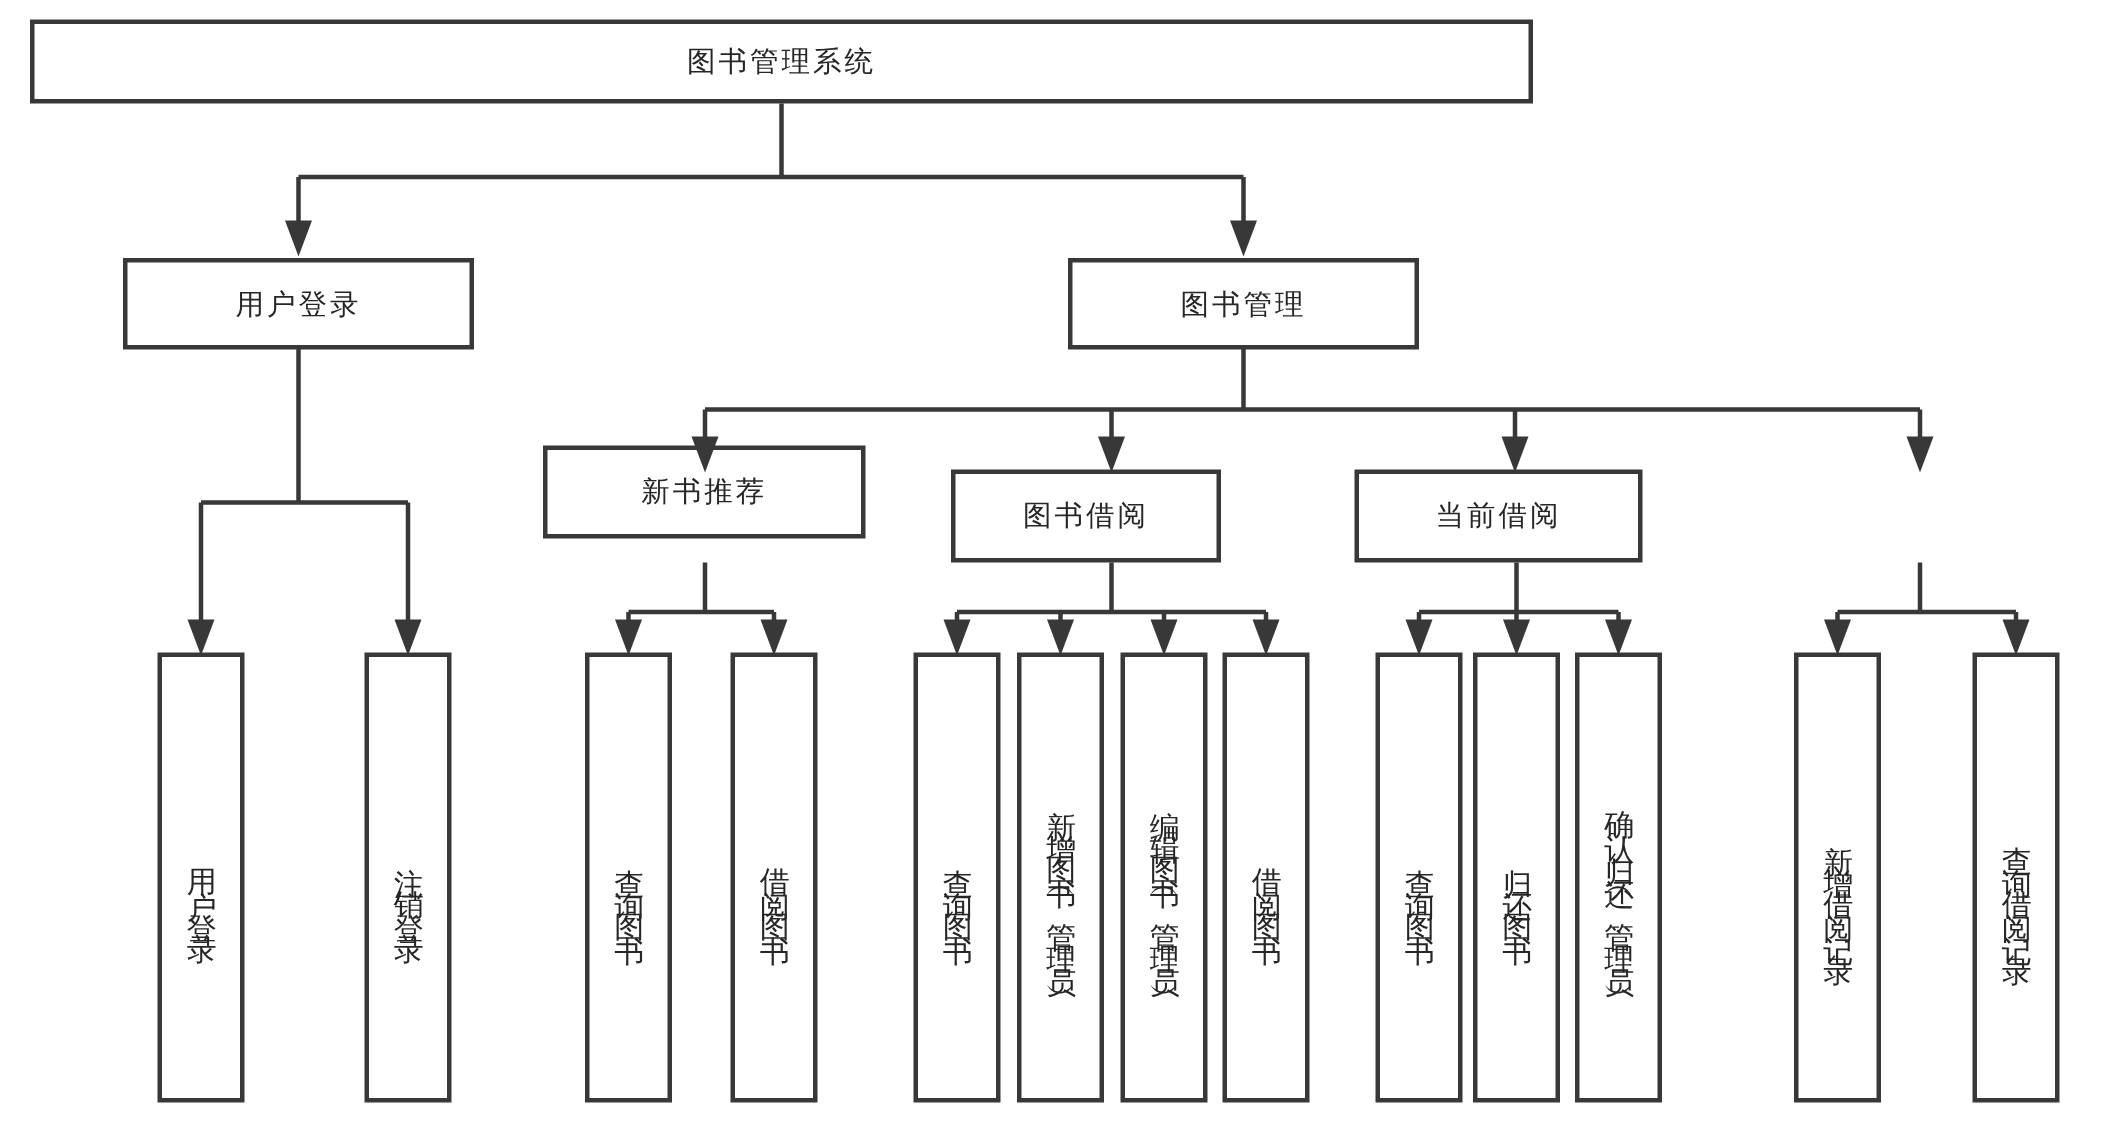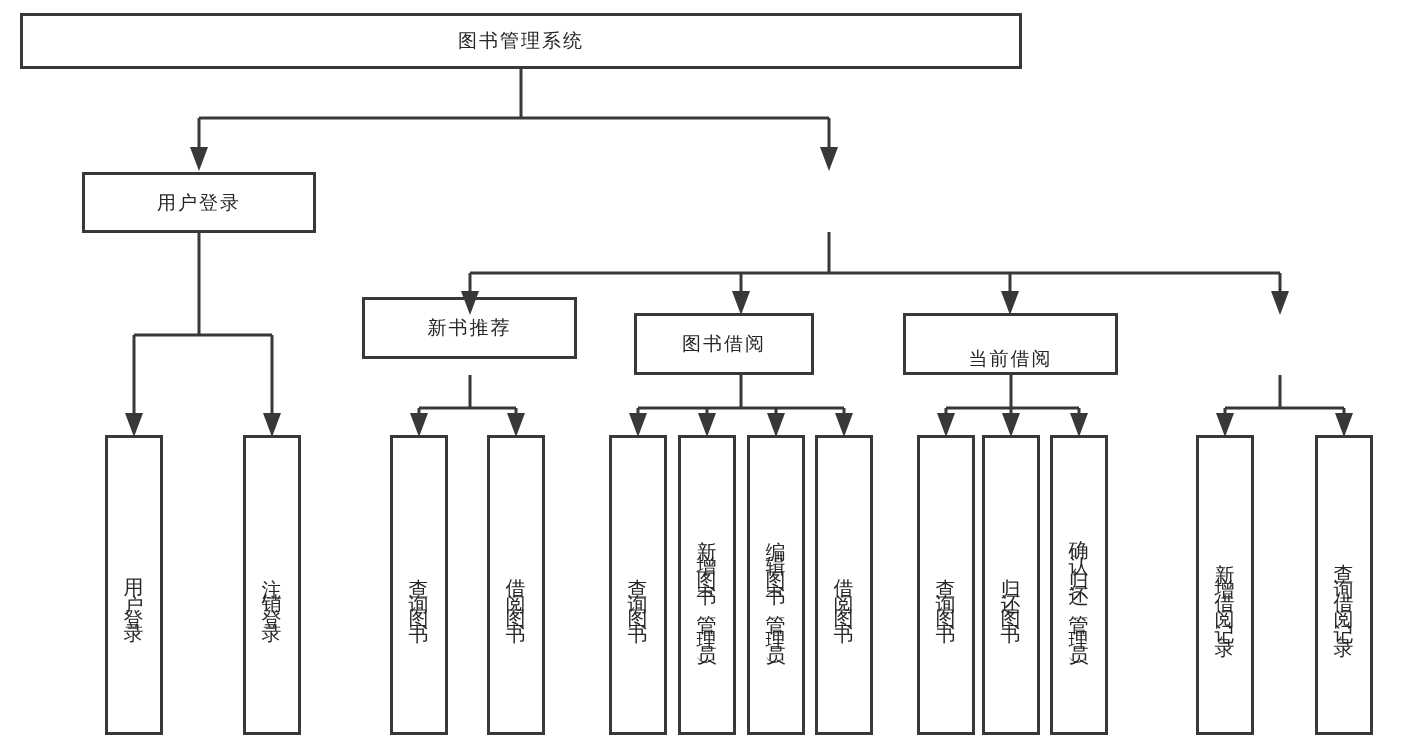--- a/index.html
+++ b/index.html
@@ -93,28 +93,31 @@
     </g>
   </svg>
 
   <div class="box" style="left:20px; top:13px; width:1002px; height:56px;align-items:center;">
     <span class="hlbl">图书管理系统</span>
   </div>
 
   <div class="box" style="left:82px; top:172px; width:234px; height:61px;">
     <span class="hlbl">用户登录</span>
   </div>
+  <div class="box" style="left:712px; top:172px; width:234px; height:61px;">
+    <span class="hlbl">图书管理</span>
+  </div>
 
   <div class="box" style="left:362px; top:297px; width:215px; height:62px;">
     <span class="hlbl">新书推荐</span>
   </div>
   <div class="box" style="left:634px; top:313px; width:180px; height:62px;">
     <span class="hlbl">图书借阅</span>
   </div>
-  <div class="box" style="left:903px; top:313px; width:215px; height:62px;align-items:flex-end;">
+  <div class="box" style="left:903px; top:313px; width:192px; height:62px;">
     <span class="hlbl">当前借阅</span>
   </div>
 
   <div class="box leaf" style="left:105px;">
     <span class="vtxt">用户登录</span>
   </div>
   <div class="box leaf" style="left:243px;">
     <span class="vtxt">注销登录</span>
   </div>
 

